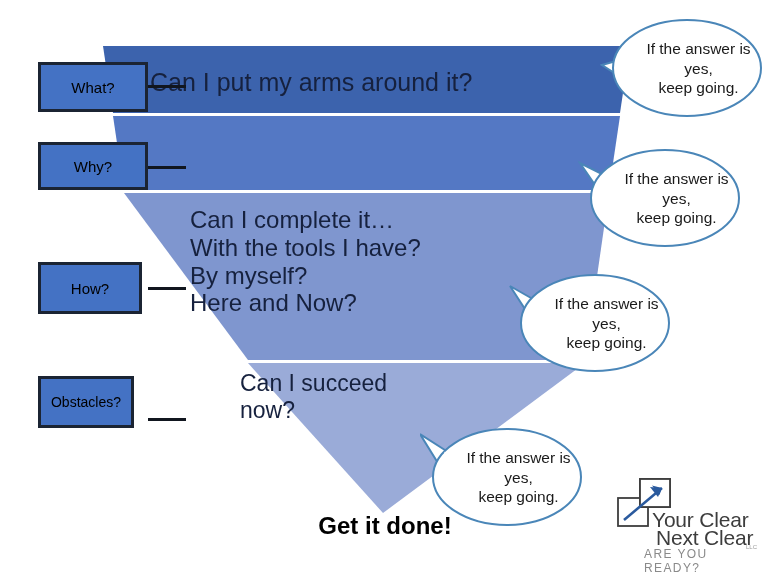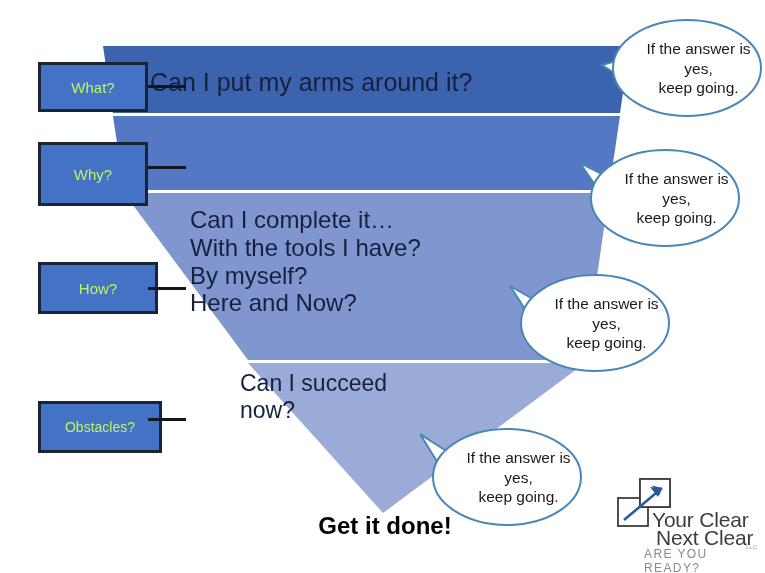--- a/index.html
+++ b/index.html
@@ -66,33 +66,33 @@
     color: #000000;
     font-family: "Liberation Sans", sans-serif;
   }
 
   
   .side-label {
     position: absolute;
     box-sizing: border-box;
     background: #4472c4;
     border: 3px solid #1b2433;
-    color: #bef264;
+    color: #000000;
     font-size: 15px;
     display: flex;
     align-items: center;
     justify-content: center;
     font-family: "Liberation Sans", sans-serif;
   }
   .side-label.small { font-size: 14px; }
 
   #label-what      { left: 38px;  top: 62px;  width: 110px; height: 50px; }
-  #label-why       { left: 38px;  top: 142px; width: 110px; height: 64px; }
-  #label-how       { left: 38px;  top: 262px; width: 120px; height: 52px; }
-  #label-obstacles { left: 38px;  top: 401px; width: 124px; height: 52px; }
+  #label-why       { left: 38px;  top: 142px; width: 110px; height: 48px; }
+  #label-how       { left: 38px;  top: 262px; width: 104px; height: 52px; }
+  #label-obstacles { left: 38px;  top: 376px; width: 96px; height: 52px; }
 
   .connector {
     position: absolute;
     height: 3px;
     background: #11161f;
   }
   #connector-what      { left: 148px; top: 85px;  width: 38px; }
   #connector-why       { left: 148px; top: 166px; width: 38px; }
   #connector-how       { left: 148px; top: 287px; width: 38px; }
   #connector-obstacles { left: 148px; top: 418px; width: 38px; }

